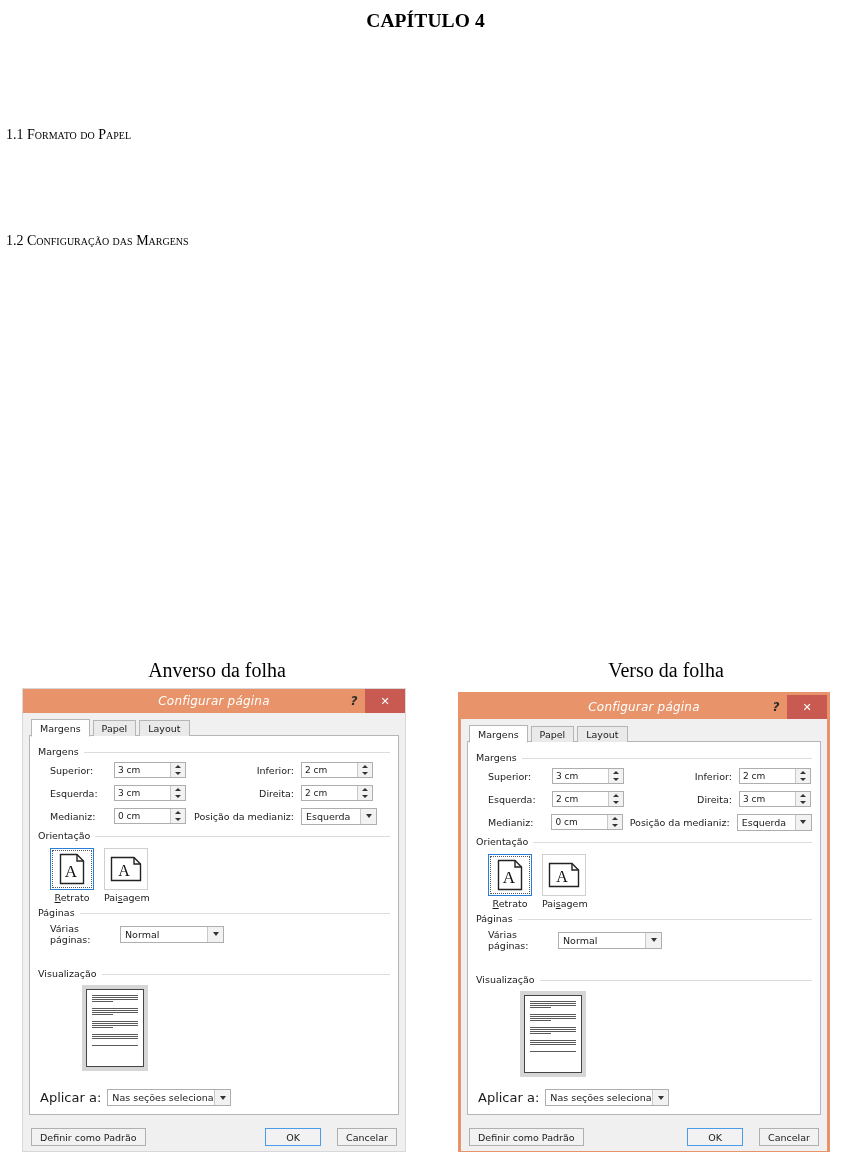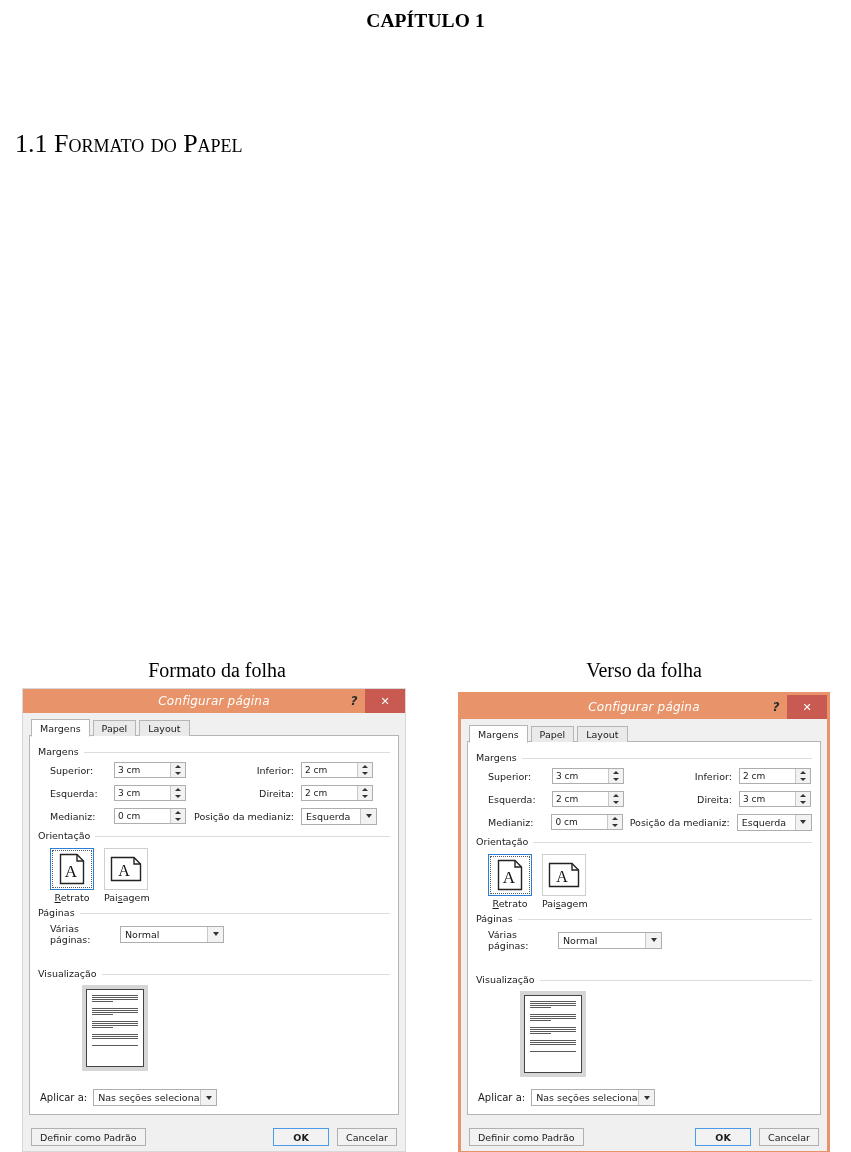--- a/index.html
+++ b/index.html
@@ -34,24 +34,24 @@
 
   .body-par {
     font-size: 19.5px;
     line-height: 37px;
     text-align: justify;
     text-indent: 68px;
     margin: 0;
   }
 
   .sec-head {
-    font-size: 26px;
+    font-size: 14px;
     line-height: 26px;
     font-variant: small-caps;
-    margin: 9px;
+    margin: 0;
     text-align: left;
   }
   .sec-head .num { font-variant: normal; }
 
   .sp-46 { height: 46px; }
   .sp-40 { height: 40px; }
 
   
   .figures {
     position: absolute;
@@ -61,21 +61,21 @@
     height: 504px;
   }
   .fig-caption {
     position: absolute;
     font-size: 20px;
     line-height: 24px;
     text-align: center;
     white-space: nowrap;
   }
   #cap-anverso { left: 22px; top: 10px; width: 390px; }
-  #cap-verso   { left: 458px; top: 10px; width: 372px; font-family: Liberation Serif, serif; }
+  #cap-verso   { left: 480px; top: 10px; width: 372px; font-family: Liberation Serif, serif; }
 
   
   .dialog {
     position: absolute;
     font-family: "DejaVu Sans", "Liberation Sans", sans-serif;
     font-size: 9.5px;
     color: #1a1a1a;
     background: #f0f0f0;
     box-sizing: border-box;
   }
@@ -327,21 +327,21 @@
   .pv-gap { height: 4px; }
 
   
   .apply-row {
     position: absolute;
     left: 10px;
     bottom: 8px;
     display: flex;
     align-items: center;
   }
-  .apply-label { font-size: 10px; margin-right: 6px; }
+  .apply-label { font-size: 13px; margin-right: 6px; }
 
   
   .dlg-footer {
     position: absolute;
     left: 0; right: 0; bottom: 0;
     height: 28px;
     display: flex;
     align-items: center;
     padding: 0 8px;
     box-sizing: border-box;
@@ -352,52 +352,53 @@
     padding: 0 8px;
     font-size: 9.5px;
     background: #f2f2f2;
     border: 1px solid #b0b0b0;
     display: flex;
     align-items: center;
     justify-content: center;
     cursor: default;
     box-sizing: border-box;
   }
-  .btn.primary { border: 1px solid #4a9bea; background: #f2f2f2; font-weight: bold; }
+  .btn.primary { border: 1px solid #4a9bea; background: #f2f2f2; }
   .btn-spacer { flex: 1; }
-  .btn + .btn { margin-left: 8px; }
+  .btn + .btn { margin-left: 16px; }
 </style>
 </head>
 <body>
 
 <div class="doc">
 
-  <h1 class="chapter-title">CAPÍTULO 1</h1>
+  <h1 class="chapter-title">CAPÍTULO 4</h1>
 
 
   <div class="sp-46"></div>
 
 
   <div class="sp-40"></div>
 
   <p class="sec-head"><span class="num">1.1 </span><span>Formato do Papel</span></p>
 
   <div class="sp-40"></div>
 
 
   <div class="sp-40"></div>
 
+  <p class="sec-head"><span class="num">1.2 </span><span>Configuração das Margens</span></p>
 
   <div class="sp-46"></div>
 
 </div>
 
 <div class="figures">
 
-  <div class="fig-caption" id="cap-anverso">Formato da folha</div>
+  <div class="fig-caption" id="cap-anverso">Anverso da folha</div>
   <div class="fig-caption" id="cap-verso">Verso da folha</div>
 
   <div class="dialog" id="dlg-anverso">
 
     <div class="titlebar">
       <span class="titlebar-text">Configurar página</span>
       <span class="help-btn">?</span>
       <span class="close-btn">✕</span>
     </div>
 

